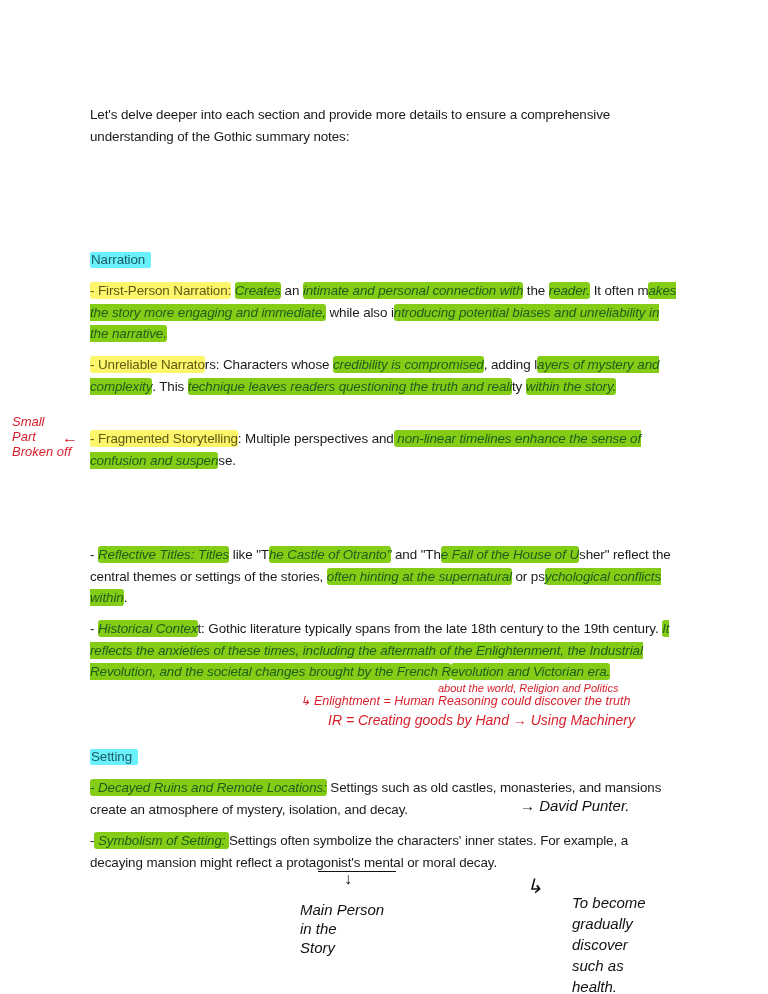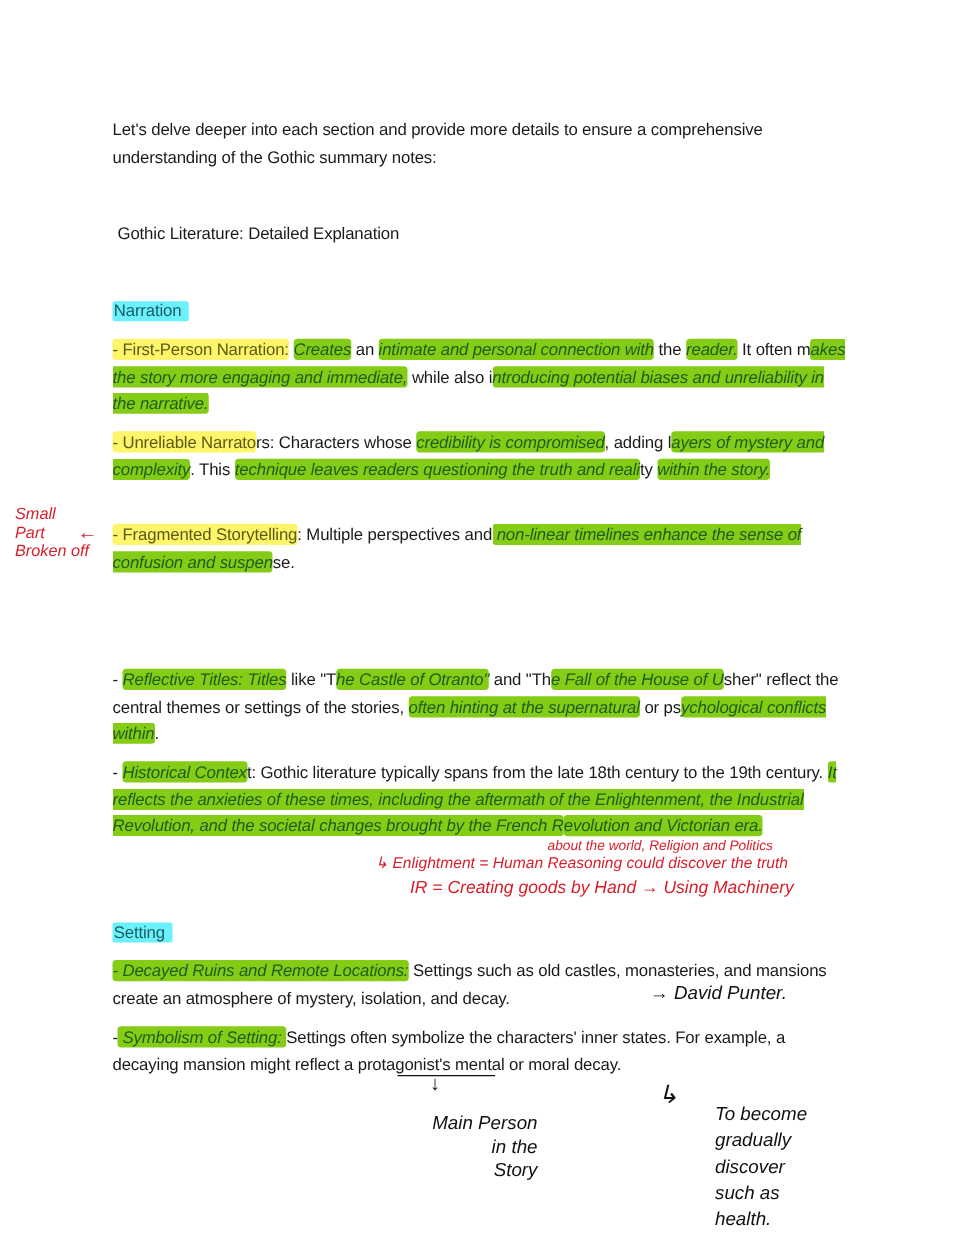--- a/index.html
+++ b/index.html
@@ -1,33 +1,32 @@
 <!DOCTYPE html>
 <html><head>
 <meta charset="utf-8">
 <style>
   html, body { margin:0; padding:0; background:#ffffff; }
   body { width:768px; height:994px; position:relative; overflow:hidden;
     font-family:"Liberation Sans", sans-serif; color:#1a1a1a; }
-  .page { position:absolute; left:0; top:1px; width:768px; height:797px; }
+  .page { position:absolute; left:0; top:12px; width:768px; height:797px; }
   .p { position:absolute; left:90px; width:590px; font-size:13.4px; line-height:21.5px; letter-spacing:-0.1px; }
   .hl-y { background:#fdf56a; color:#5d5a14; border-radius:3px; padding:1px 0; }
   .hl-g { background:#84cc16; color:#1d5e1d; border-radius:3px; padding:1px 0;font-style:italic; }
   .hl-c { background:#6af1fb; color:#1a5d66; border-radius:2px; padding:0 6px 1px 1px; }
   .hw { position:absolute; font-family:Liberation Sans, sans-serif; font-style:italic; }
   .red { color:#d81e2a; }
   .blk { color:#111; }
 </style>
 </head>
 <body>
 
 <div class="page">
 
   <div class="p" style="top:92px;">Let's delve deeper into each section and provide more details to ensure a comprehensive understanding of the Gothic summary notes:</div>
-  <div class="p" style="top:175px;left:94px;">Gothic Literature: Detailed Explanation</div>
 
   <div class="p" style="top:237px;"><span class="hl-c">Narration</span></div>
 
   <div class="p" style="top:268px;"><span class="hl-y">- First-Person Narration:</span><span> </span><span class="hl-g">Creates</span><span> an </span><span class="hl-g">intimate and personal connection with</span><span> the </span><span class="hl-g">reader.</span><span> It often m</span><span class="hl-g">akes the story more engaging and immediate,</span><span> while also i</span><span class="hl-g">ntroducing potential biases and unreliability in the narrative.</span></div>
 
   <div class="p" style="top:342px;"><span class="hl-y">- Unreliable Narrato</span><span>rs: Characters whose </span><span class="hl-g">credibility is compromised</span><span>, adding l</span><span class="hl-g">ayers of mystery and complexity</span><span>. This </span><span class="hl-g">technique leaves readers questioning the truth and reali</span><span>ty </span><span class="hl-g">within the story.</span></div>
 
   <div class="p" style="top:416px;"><span class="hl-y">- Fragmented Storytelling</span><span>: Multiple perspectives and</span><span class="hl-g"> non-linear timelines enhance the sense of confusion and suspen</span><span>se.</span></div>
 
 
@@ -51,21 +50,21 @@
   <div class="hw red" style="left:300px;top:670px;font-size:12.5px;line-height:13px;">
     <div style="padding-left:138px;font-size:11px;">about the world, Religion and Politics</div>
     <div>↳ Enlightment = Human Reasoning could discover the truth</div>
   </div>
   <div class="hw red" style="left:328px;top:700px;font-size:14px;">IR = Creating goods by Hand → Using Machinery</div>
 
   <div class="hw blk" style="left:520px;top:785px;font-size:15px;">→ David Punter.</div>
 
   <div style="position:absolute;left:318px;top:859px;width:78px;height:1px;background:#111;"></div>
   <div class="hw blk" style="left:344px;top:858px;font-size:16px;">↓</div>
-  <div class="hw blk" style="left:300px;top:888px;font-size:15px;line-height:19px;text-align:right;width:130px;">
+  <div class="hw blk" style="left:300px;top:888px;font-size:15px;line-height:19px;text-align:left;width:130px;">
     <div>Main Person</div>
     <div>in the</div>
     <div>Story</div>
   </div>
 
   <div class="hw blk" style="left:526px;top:862px;font-size:20px;">↳</div>
   <div class="hw blk" style="left:572px;top:880px;font-size:15px;line-height:21px;">
     <div>To become</div>
     <div>gradually</div>
     <div>discover</div>

